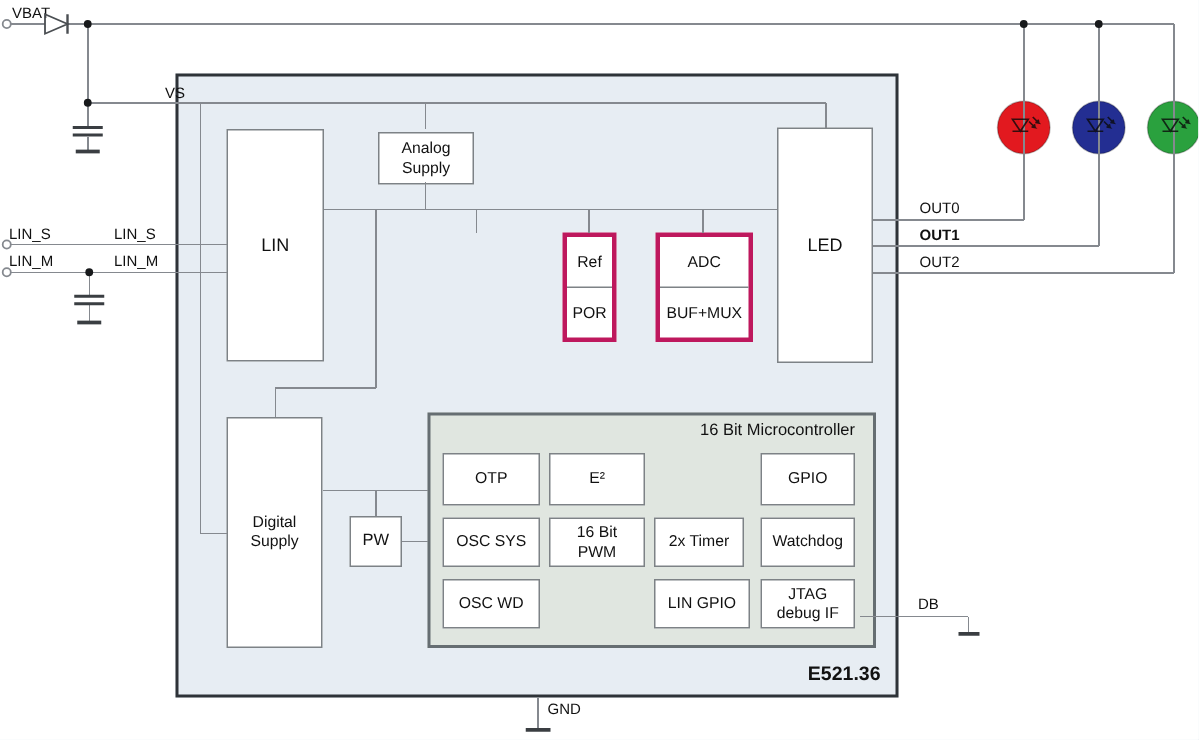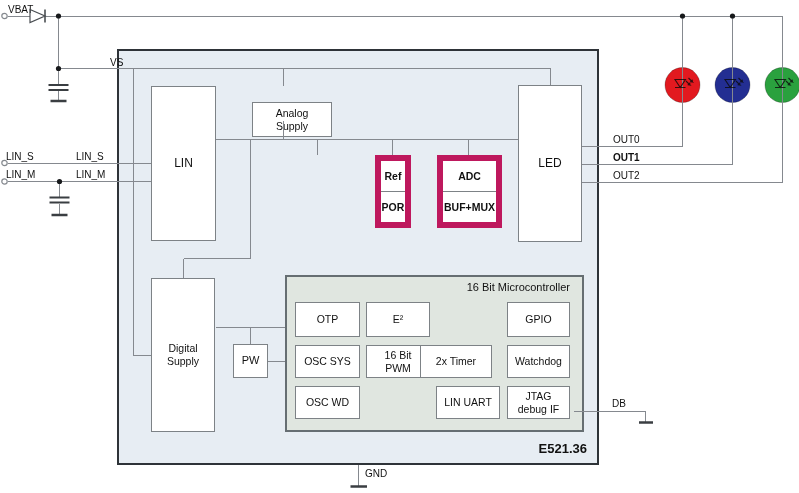--- a/index.html
+++ b/index.html
@@ -17,22 +17,22 @@
   }
   .wbox {
     position:absolute; background:#ffffff; border:1px solid #7d8286;
     box-sizing:border-box; display:flex; align-items:center; justify-content:center;
     text-align:center; font-size:11px; line-height:1.25; color:#111;
     white-space:pre-line;
   }
   .wbox.big { font-size:12px; }
   .wbox.small { font-size:10.5px; line-height:1.2; }
   .splitbox {
-    position:absolute; background:#ffffff; border:6px solid #be185d;
-    box-sizing:border-box; display:flex; flex-direction:column; color:#111;font-weight:bold;
+    position:absolute; background:#ffffff; border:3px solid #be185d;
+    box-sizing:border-box; display:flex; flex-direction:column; color:#111;
   }
   .splitbox .cell {
     flex:1; display:flex; align-items:center; justify-content:center;
     font-size:10.5px; text-align:center;
   }
   .splitbox .cell + .cell { border-top:1px solid #7d8286; }
   .plabel { position:absolute; font-size:10px; color:#111; white-space:nowrap; }
   .mcutitle {
     position:absolute; left:340px; top:281px; width:230px; text-align:right;
     font-size:11px; color:#111;
@@ -47,21 +47,21 @@
 <body>
 
 <div class="stage">
 
   <div class="bigblock"></div>
 
   <div class="mcu"></div>
   <div class="mcutitle">16 Bit Microcontroller</div>
 
   <div class="wbox big" style="left:151px; top:86px; width:65px; height:155px;">LIN</div>
-  <div class="wbox small" style="left:252px; top:102px; width:80px; height:35px;">Analog
+  <div class="wbox small" style="left:252px; top:88px; width:64px; height:35px;">Analog
 Supply</div>
 
   <div class="splitbox" style="left:375px; top:155px; width:36px; height:73px;">
     <div class="cell">Ref</div>
     <div class="cell">POR</div>
   </div>
 
   <div class="splitbox" style="left:437px; top:155px; width:65px; height:73px;">
     <div class="cell">ADC</div>
     <div class="cell">BUF+MUX</div>
@@ -72,25 +72,25 @@
 Supply</div>
   <div class="wbox" style="left:233px; top:344px; width:35px; height:34px;">PW</div>
 
   <div class="wbox small" style="left:295px; top:302px; width:65px; height:35px;">OTP</div>
   <div class="wbox small" style="left:366px; top:302px; width:64px; height:35px;">E²</div>
   <div class="wbox small" style="left:507px; top:302px; width:63px; height:35px;">GPIO</div>
 
   <div class="wbox small" style="left:295px; top:345px; width:65px; height:33px;">OSC SYS</div>
   <div class="wbox small" style="left:366px; top:345px; width:64px; height:33px;">16 Bit
 PWM</div>
-  <div class="wbox small" style="left:420px; top:345px; width:72px; height:33px;">2x Timer</div>
+  <div class="wbox small" style="left:436px; top:345px; width:60px; height:33px;">2x Timer</div>
   <div class="wbox small" style="left:507px; top:345px; width:63px; height:33px;">Watchdog</div>
 
   <div class="wbox small" style="left:295px; top:386px; width:65px; height:33px;">OSC WD</div>
-  <div class="wbox small" style="left:436px; top:386px; width:64px; height:33px;">LIN UART</div>
+  <div class="wbox small" style="left:436px; top:386px; width:64px; height:33px;">LIN GPIO</div>
   <div class="wbox small" style="left:507px; top:386px; width:63px; height:33px;">JTAG
 debug IF</div>
 
   <div class="chiplabel">E521.36</div>
 
   <div class="plabel" style="left:8px; top:4px;">VBAT</div>
   <div class="plabel" style="left:86px; top:57px;margin-left:24px;">VS</div>
   <div class="plabel" style="left:6px; top:151px;">LIN_S</div>
   <div class="plabel" style="left:76px; top:151px;">LIN_S</div>
   <div class="plabel" style="left:6px; top:169px;">LIN_M</div>

